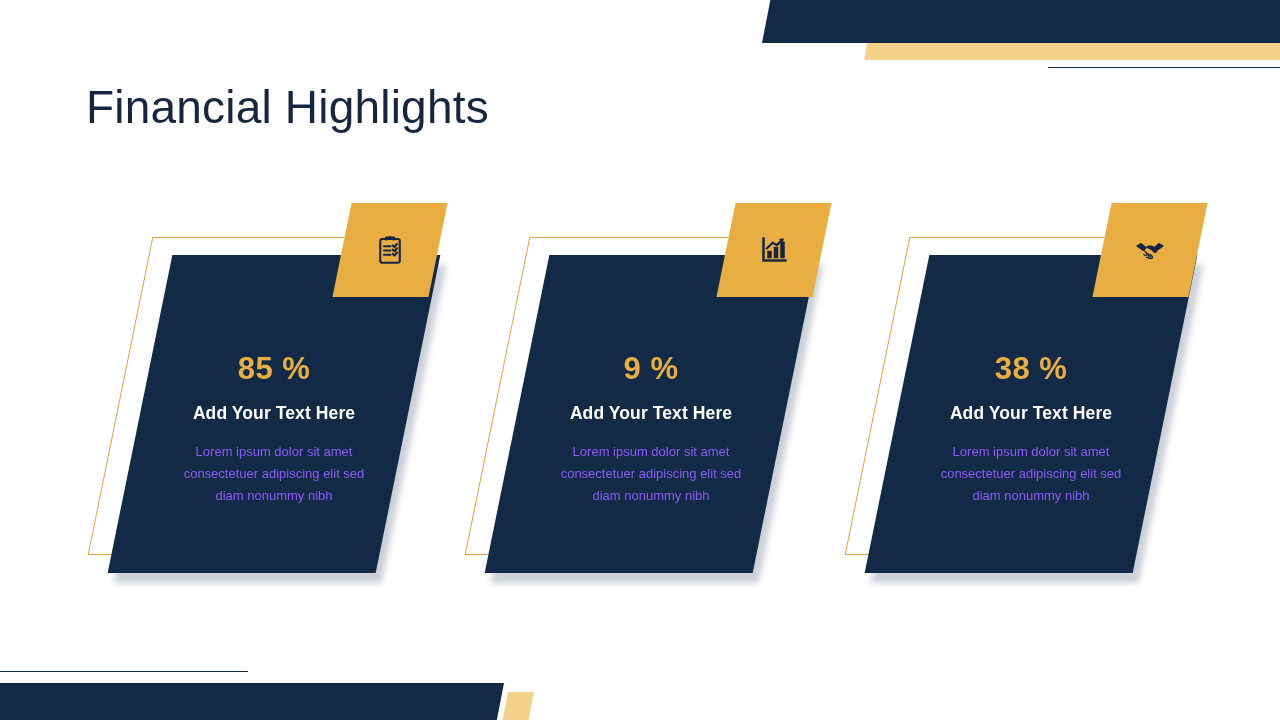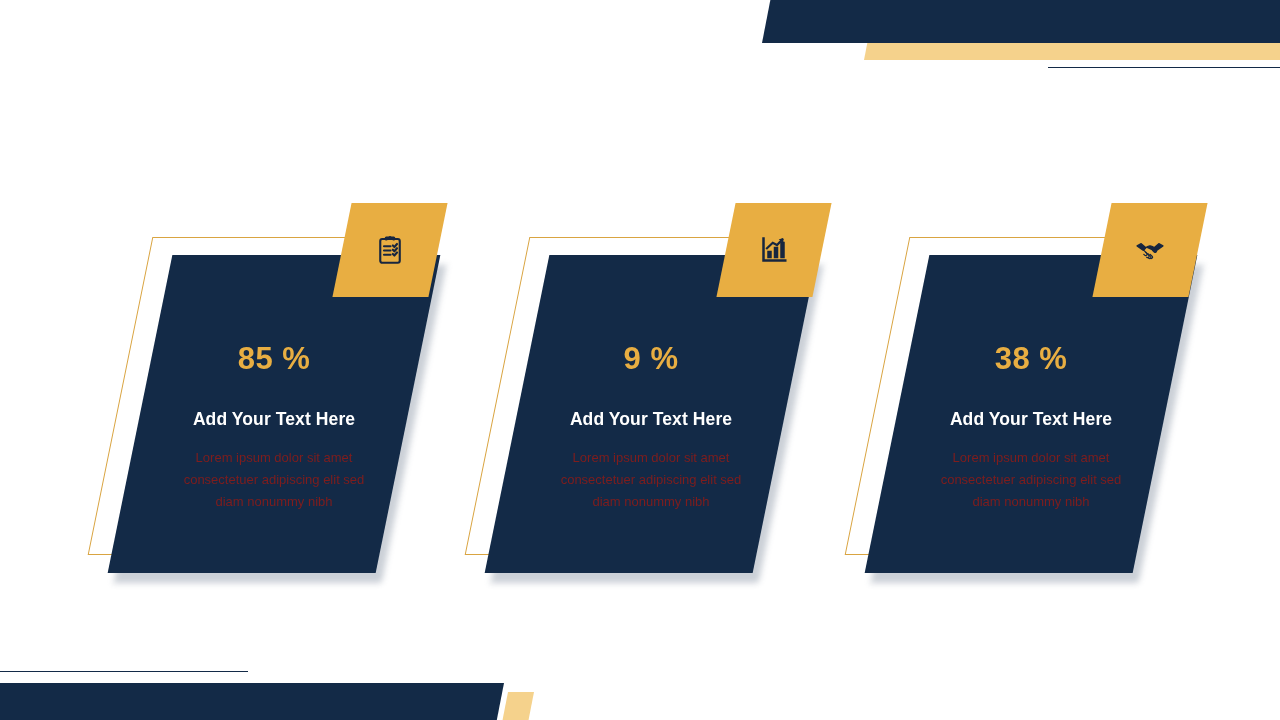--- a/index.html
+++ b/index.html
@@ -133,42 +133,42 @@
     position: absolute;
     left: 0;
     top: 0;
     width: 268px;
     height: 318px;
     display: flex;
     flex-direction: column;
     align-items: center;
     text-align: center;
     box-sizing: border-box;
-    padding: 8px 16px;
+    padding: 18px 16px;
   }
   .card-value {
     margin-top: 78px;
     font-size: 31px;
     font-weight: 700;
     color: #E8AE42;
     letter-spacing: 0.5px;
   }
   .card-heading {
-    margin-top: 32px;
+    margin-top: 16px;
     font-size: 17.5px;
     font-weight: 700;
     color: #FFFFFF;
     letter-spacing: 0.1px;
   }
   .card-desc {
     margin-top: 17px;
     font-size: 13px;
     font-weight: 400;
     line-height: 22px;
-    color: #7f1d1d;
+    color: #8b5cf6;
     max-width: 200px;
   }
 
   
   .badge {
     position: absolute;
     width: 96px;
     height: 94px;
   }
   .badge-bg {
@@ -196,20 +196,21 @@
 <div class="slide">
 
   <div class="deco-navy-top"></div>
   <div class="deco-gold-top"></div>
   <div class="deco-line-top"></div>
 
   <div class="deco-line-bottom"></div>
   <div class="deco-navy-bottom"></div>
   <div class="deco-gold-bottom"></div>
 
+  <div class="page-title">Financial Highlights</div>
 
   <div class="cards">
 
     <div class="card" style="left:140px; top:255px;">
       <div class="card-shadow"></div>
       <div class="card-outline"></div>
       <div class="card-body"></div>
       <div class="card-content">
         <div class="card-value">85 %</div>
         <div class="card-heading">Add Your Text Here</div>

